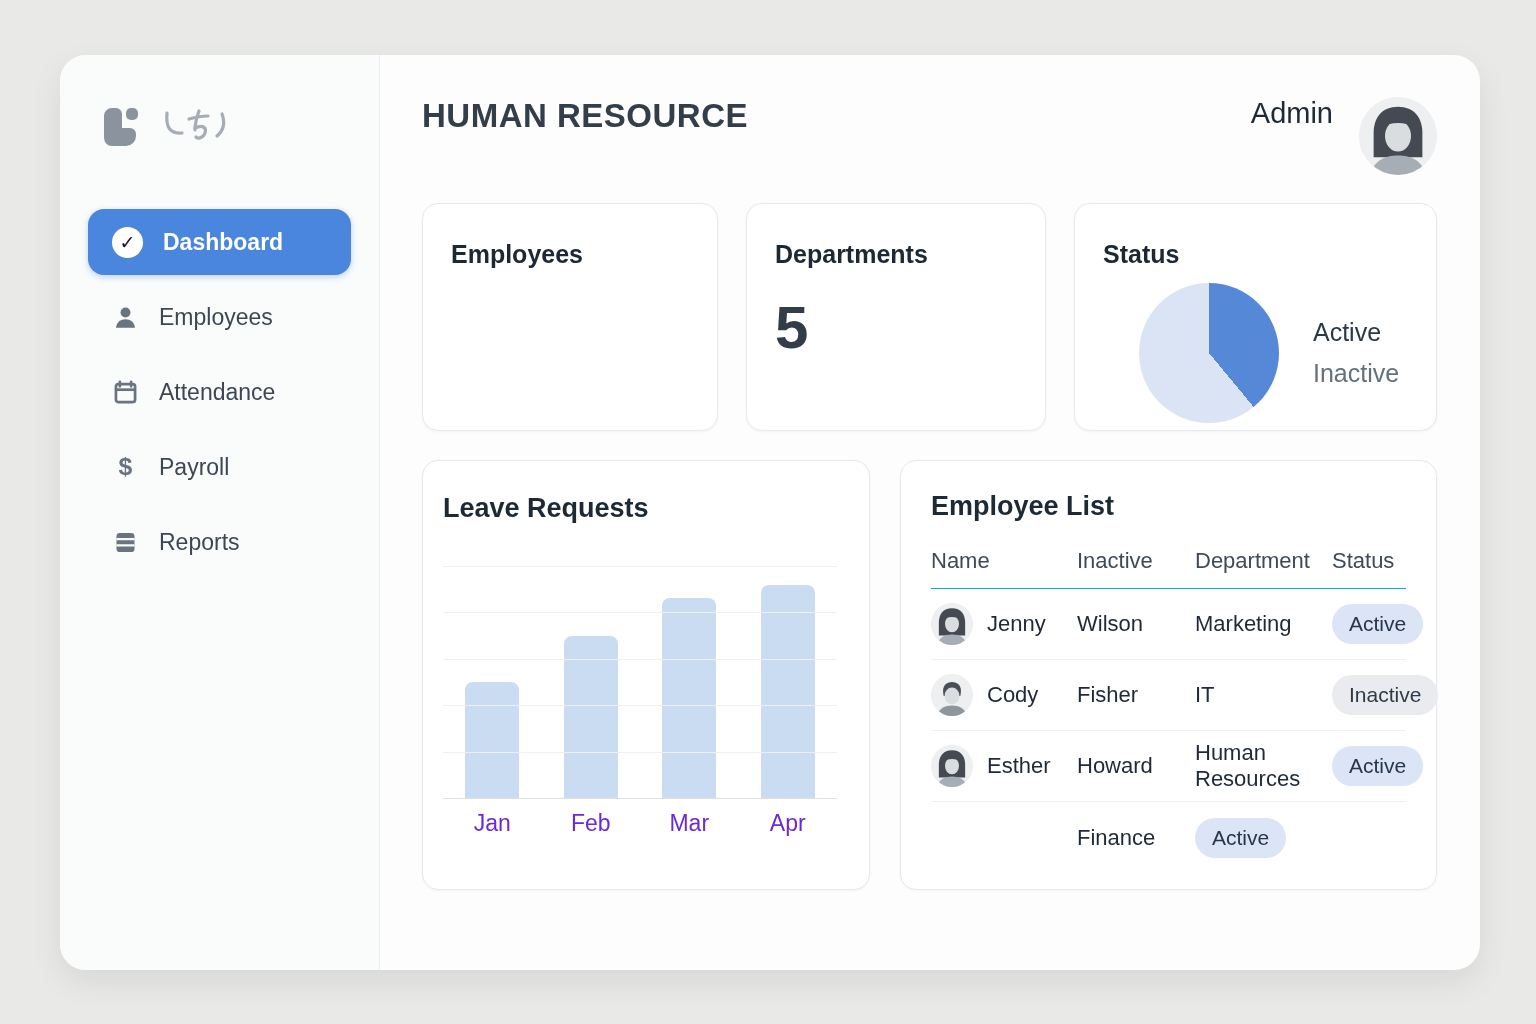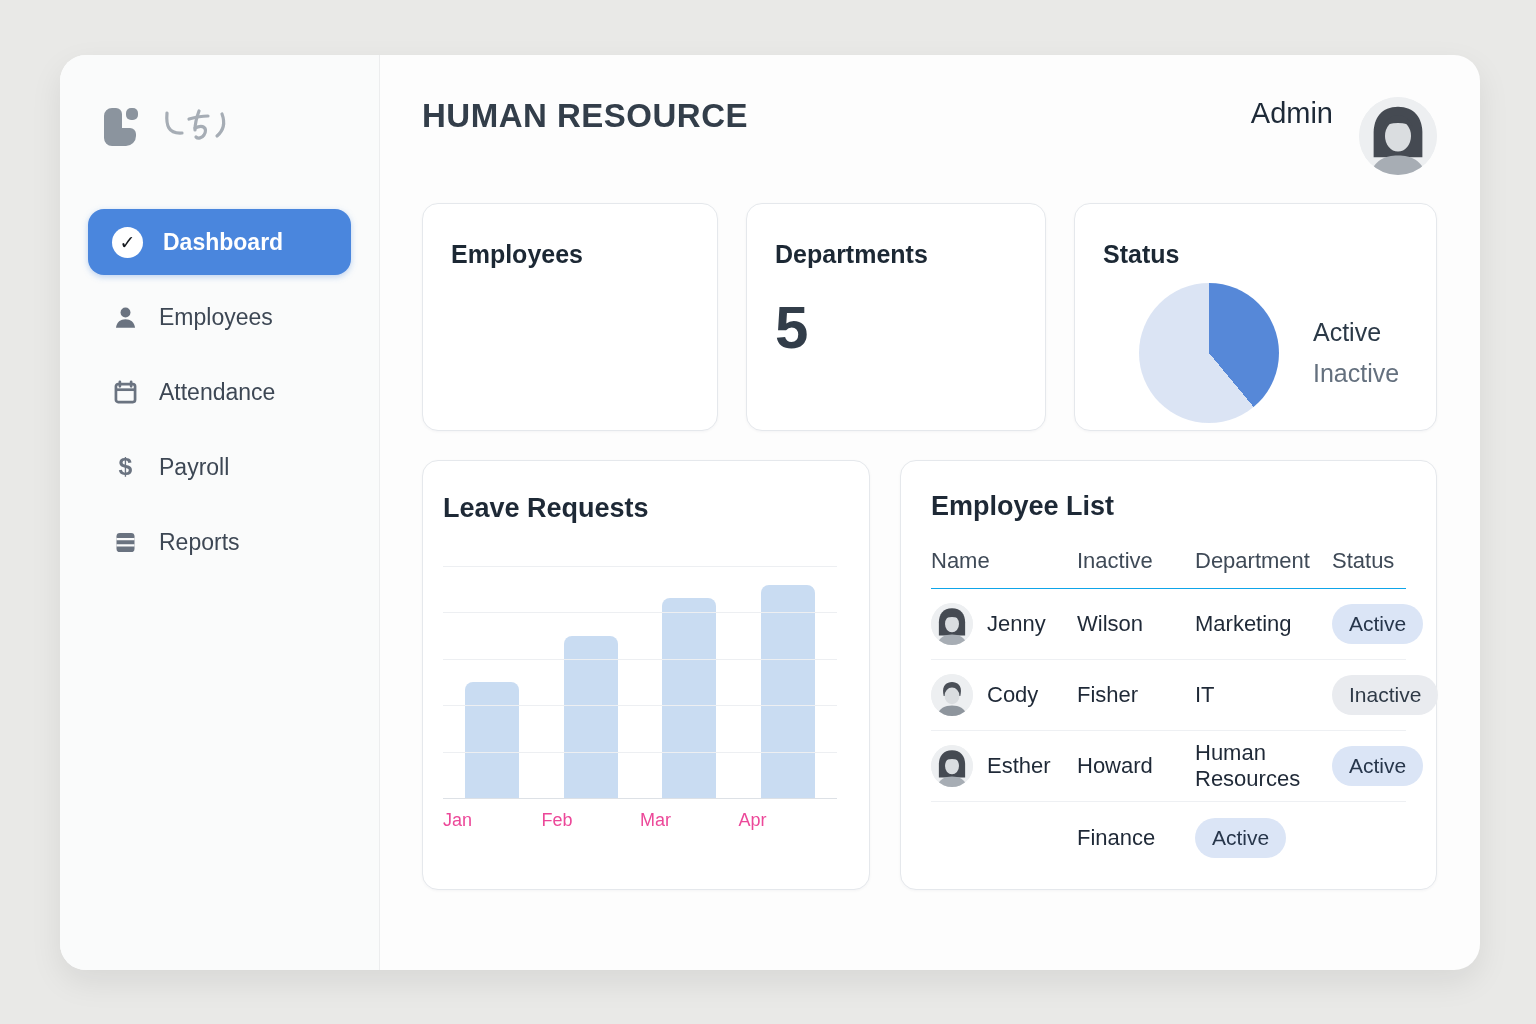--- a/index.html
+++ b/index.html
@@ -72,21 +72,21 @@
   .bottom-row { margin-top:29px; display:grid; grid-template-columns:448px 537px; gap:30px; height:430px; }
   .panel-title { font-size:27px; font-weight:700; color:#1e2936; }
   .chart-card { padding:32px 32px 0 20px; }
   .plot { position:relative; margin-top:42px; height:232px; }
   .gridline { position:absolute; left:0; right:0; height:1px; background:#edeff2; }
   .gridline.base { background:#dde1e6; }
   .bars { position:absolute; inset:0; display:flex; align-items:flex-end; }
   .bar-cell { flex:1; display:flex; justify-content:center; align-items:flex-end; height:100%; }
   .bar { width:54px; background:#c9dcf2; border-radius:8px 8px 0 0; }
   .xlabels { display:flex; margin-top:12px; }
-  .xlabel { flex:1; font-size:18px; color:#ec4899; }
+  .xlabel { flex:1; text-align:center; font-size:23px; color:#6d28d9; }
   
   .table-card { padding:30px 30px 0 30px; }
   .thead {
     display:grid; grid-template-columns:146px 118px 137px 1fr;
     margin-top:26px; padding-bottom:14px; border-bottom:1px solid #0ea5e9;
     font-size:22px; color:#3f4a57;
   }
   .trow {
     display:grid; grid-template-columns:146px 118px 137px 1fr;
     align-items:center; min-height:71px; border-bottom:1px solid #eef0f3;

